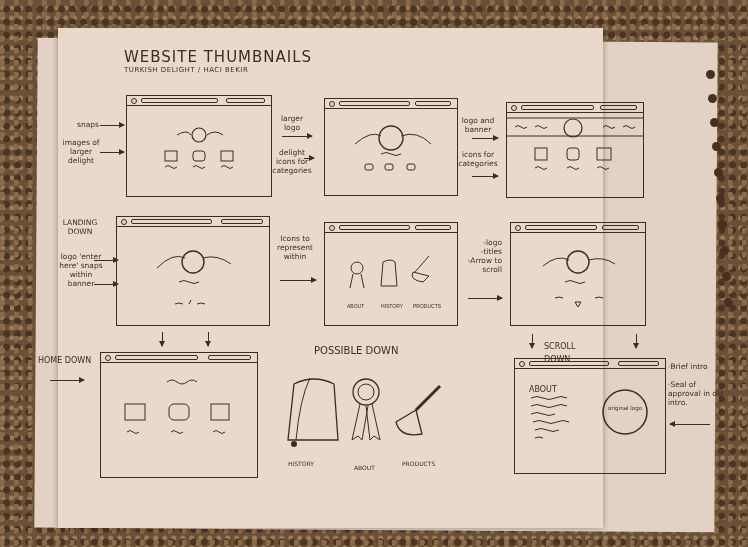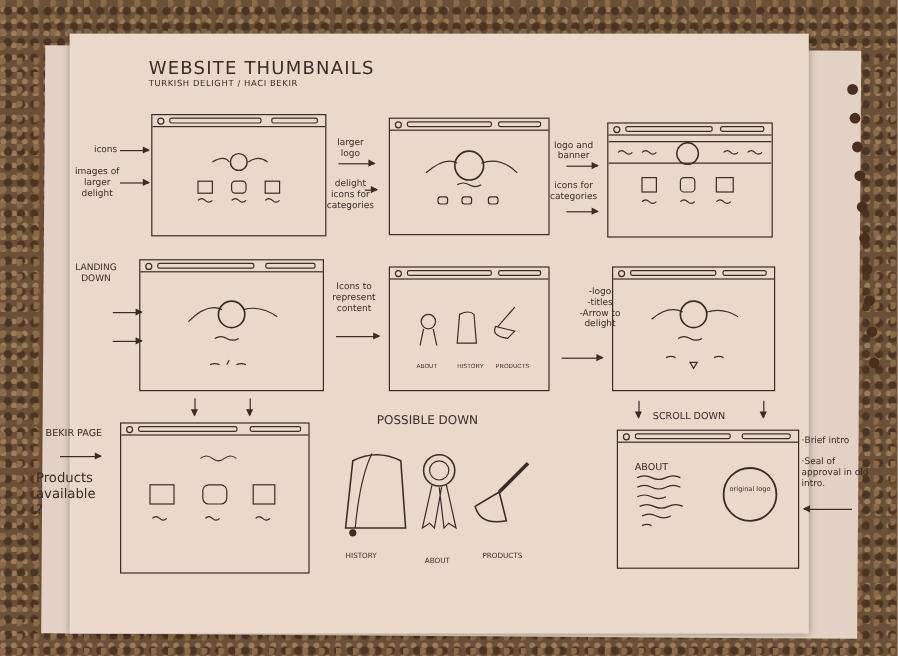--- a/index.html
+++ b/index.html
@@ -11,21 +11,21 @@
       radial-gradient(circle at 60% 70%, #4a3422 0 3px, transparent 4px),
       radial-gradient(circle at 30% 80%, #9c7c58 0 2px, transparent 3px);
     background-size: 14px 12px, 11px 13px, 9px 10px;
     font-family: "Liberation Sans", sans-serif;
   }
   .paper-back {
     position:absolute; left:36px; top:40px; width:680px; height:490px;
     background:#e2d1c4; transform:rotate(0.4deg);
   }
   .paper {
-    position:absolute; left:58px; top:28px; width:616px; height:500px;
+    position:absolute; left:58px; top:28px; width:545px; height:500px;
     background:#ead8cb;
     box-shadow: 0 0 6px rgba(0,0,0,0.35);
   }
   .hole { position:absolute; width:9px; height:9px; border-radius:50%; background:#4a2e20; }
   .ink { color:#3a2c26; font-family: "DejaVu Sans", sans-serif; }
   .title { position:absolute; left:66px; top:20px; font-size:15px; letter-spacing:1px; }
   .subtitle { position:absolute; left:66px; top:38px; font-size:7px; letter-spacing:0.5px; }
   .note { position:absolute; font-size:7.5px; line-height:9px; text-align:center; }
   .note-lg { position:absolute; font-size:11px; line-height:13px; }
   .arrow { position:absolute; height:1px; background:#3a2c26; }
@@ -64,21 +64,21 @@
   <div class="hole" style="left:656px;top:140px"></div>
   <div class="hole" style="left:658px;top:166px"></div>
   <div class="hole" style="left:660px;top:192px"></div>
   <div class="hole" style="left:662px;top:218px"></div>
   <div class="hole" style="left:664px;top:244px"></div>
   <div class="hole" style="left:666px;top:270px"></div>
 
   <div class="ink title">WEBSITE THUMBNAILS</div>
   <div class="ink subtitle">TURKISH DELIGHT / HACI BEKIR</div>
 
-  <div class="ink note" style="left:10px;top:92px;width:40px">icons</div>
+  <div class="ink note" style="left:10px;top:92px;width:40px">snaps</div>
   <div class="arrow" style="left:42px;top:97px;width:24px"></div>
   <div class="ink note" style="left:0px;top:110px;width:46px">images of larger delight</div>
   <div class="arrow" style="left:42px;top:124px;width:24px"></div>
 
   <div class="frame" style="left:68px;top:67px;width:144px;height:100px">
     <div class="bar">
         <div class="dot"></div>
         <div class="url"></div>
         <div class="search"></div>
       </div>
@@ -130,61 +130,62 @@
       <circle cx="66" cy="16" r="9" fill="none" stroke="#3a2c26" stroke-width="1.2"></circle>
       <path d="M8 15 q3 -3 6 0 t6 0 M28 15 q3 -3 6 0 t6 0 M96 15 q3 -3 6 0 t6 0 M116 15 q3 -3 6 0 t6 0" fill="none" stroke="#3a2c26"></path>
       <rect x="28" y="36" width="12" height="12" fill="none" stroke="#3a2c26"></rect>
       <rect x="60" y="36" width="12" height="12" rx="3" fill="none" stroke="#3a2c26"></rect>
       <rect x="90" y="36" width="14" height="12" fill="none" stroke="#3a2c26"></rect>
       <path d="M28 56 q3 -3 6 0 t6 0 M60 56 q3 -3 6 0 t6 0 M90 56 q3 -3 6 0 t6 0" fill="none" stroke="#3a2c26"></path>
     </svg>
   </div>
 
   <div class="ink note" style="left:2px;top:190px;width:40px">LANDING DOWN</div>
+  <div class="ink note" style="left:0px;top:224px;width:46px">logo 'enter here' snaps within banner</div>
   <div class="arrow" style="left:36px;top:232px;width:24px"></div>
   <div class="arrow" style="left:36px;top:256px;width:24px"></div>
 
   <div class="frame" style="left:58px;top:188px;width:152px;height:108px">
     <div class="bar">
         <div class="dot"></div>
         <div class="url"></div>
         <div class="search"></div>
       </div>
     <svg width="152" height="98">
       <circle cx="76" cy="36" r="11" fill="none" stroke="#3a2c26" stroke-width="1.4"></circle>
       <path d="M40 42 q16 -16 28 -10 M86 32 q14 -4 28 6" fill="none" stroke="#3a2c26"></path>
       <path d="M62 56 q5 -3 10 0 t10 0" fill="none" stroke="#3a2c26"></path>
       <path d="M58 78 q4 -2 8 0 M72 78 l2 -4 M80 78 q4 -2 8 0" fill="none" stroke="#3a2c26"></path>
     </svg>
   </div>
 
-  <div class="ink note" style="left:214px;top:206px;width:46px">Icons to represent content</div>
+  <div class="ink note" style="left:214px;top:206px;width:46px">Icons to represent within</div>
   <div class="arrow" style="left:222px;top:252px;width:36px"></div>
 
   <div class="frame" style="left:266px;top:194px;width:132px;height:102px">
     <div class="bar">
         <div class="dot"></div>
         <div class="url"></div>
         <div class="search"></div>
       </div>
     <svg width="132" height="92">
       <circle cx="32" cy="36" r="6" fill="none" stroke="#3a2c26"></circle>
       <path d="M28 42 l-3 14 M36 42 l3 14" stroke="#3a2c26"></path>
       <path d="M58 30 q8 -4 12 0 l2 24 h-16 z" fill="none" stroke="#3a2c26"></path>
       <path d="M104 24 l-14 16 M88 40 q-4 8 10 10 l6 -6 z" fill="none" stroke="#3a2c26"></path>
     </svg>
     <div class="lbl" style="left:22px;top:80px">ABOUT</div>
     <div class="lbl" style="left:56px;top:80px">HISTORY</div>
     <div class="lbl" style="left:88px;top:80px">PRODUCTS</div>
   </div>
 
-  <div class="ink note" style="left:420px;top:210px;width:44px;text-align:center">
+  <div class="ink note" style="left:400px;top:210px;width:44px;text-align:right">
     <div>-logo</div>
     <div>-titles</div>
-    <div>-Arrow to delight</div>
+    <div>-Arrow to scroll</div>
   </div>
   <div class="arrow" style="left:410px;top:270px;width:34px"></div>
 
   <div class="frame" style="left:452px;top:194px;width:134px;height:102px">
     <div class="bar">
         <div class="dot"></div>
         <div class="url"></div>
         <div class="search"></div>
       </div>
     <svg width="134" height="92">
@@ -194,23 +195,22 @@
       <path d="M44 66 q4 -2 8 0 M84 66 q4 -2 8 0" fill="none" stroke="#3a2c26"></path>
       <path d="M64 70 l3 5 l3 -5 z" fill="none" stroke="#3a2c26"></path>
     </svg>
   </div>
 
   <div class="darrow" style="left:104px;top:304px;height:14px"></div>
   <div class="darrow" style="left:150px;top:304px;height:14px"></div>
   <div class="darrow" style="left:474px;top:306px;height:14px"></div>
   <div class="darrow" style="left:578px;top:306px;height:14px"></div>
 
-  <div class="ink note-lg" style="left:-20px;top:326px;font-size:8px">BEKIR PAGE</div>
+  <div class="ink note-lg" style="left:-20px;top:326px;font-size:8px">HOME DOWN</div>
   <div class="arrow" style="left:-8px;top:352px;width:34px"></div>
-  <div class="ink note-lg" style="left:-28px;top:364px;width:56px">Products available ?</div>
 
   <div class="frame" style="left:42px;top:324px;width:156px;height:124px">
     <div class="bar">
         <div class="dot"></div>
         <div class="url"></div>
         <div class="search"></div>
       </div>
     <svg width="156" height="114">
       <path d="M66 20 q5 -4 10 0 t10 0 t10 0" fill="none" stroke="#3a2c26"></path>
       <rect x="24" y="42" width="20" height="16" fill="none" stroke="#3a2c26"></rect>

